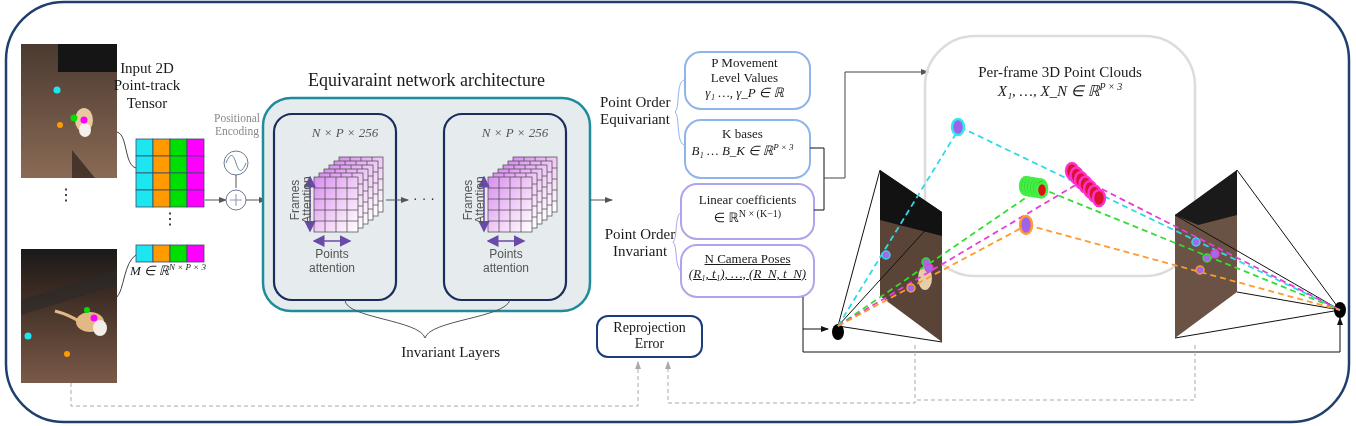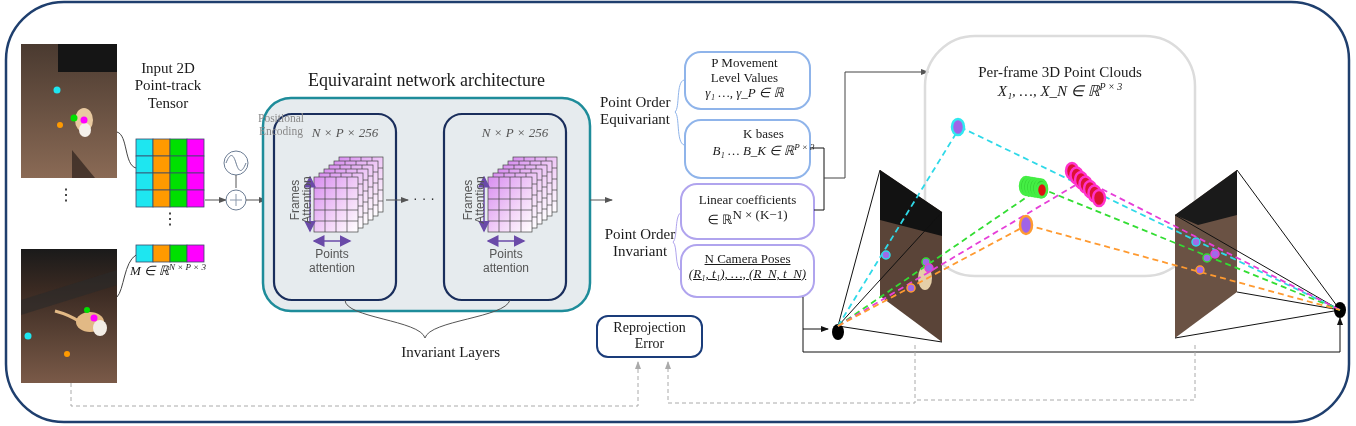--- a/index.html
+++ b/index.html
@@ -325,30 +325,30 @@
         <ellipse cx="1076.5" cy="175.5" rx="6" ry="8" fill="#dd1133" stroke="#ff33cc" stroke-width="2.5"></ellipse>
         <ellipse cx="1081" cy="180" rx="6" ry="8" fill="#dd1133" stroke="#ff33cc" stroke-width="2.5"></ellipse>
         <ellipse cx="1085.5" cy="184.5" rx="6" ry="8" fill="#dd1133" stroke="#ff33cc" stroke-width="2.5"></ellipse>
         <ellipse cx="1090" cy="189" rx="6" ry="8" fill="#dd1133" stroke="#ff33cc" stroke-width="2.5"></ellipse>
         <ellipse cx="1094.5" cy="193.5" rx="6" ry="8" fill="#dd1133" stroke="#ff33cc" stroke-width="2.5"></ellipse>
         <ellipse cx="1099" cy="198" rx="6" ry="8" fill="#dd1133" stroke="#ff33cc" stroke-width="2.5"></ellipse>
         <ellipse cx="1026" cy="225" rx="6" ry="9" fill="#a063e8" stroke="#ff9a30" stroke-width="2.5"></ellipse>
       </g>
   </svg>
 
-  <div class="t serif" style="left:128px;top:60px;width:80px;font-size:15px;">
+  <div class="t serif" style="left:107px;top:60px;width:80px;font-size:15px;">
     <div>Input 2D</div>
     <div>Point-track</div>
     <div>Tensor</div>
   </div>
   <div class="t serif" style="left:56px;top:186px;width:20px;font-size:16px;">⋮</div>
   <div class="t serif" style="left:160px;top:210px;width:20px;font-size:16px;">⋮</div>
   <div class="t serif mathi" style="left:130px;top:262px;font-size:13px;"><span>M ∈ ℝ</span><sup style="font-size:9px;">N × P × 3</sup></div>
 
-  <div class="t serif" style="left:208px;top:112px;width:58px;font-size:11.5px;color:#8a8a8a;margin-left:44px;">
+  <div class="t serif" style="left:208px;top:112px;width:58px;font-size:11.5px;color:#8a8a8a;">
     <div>Positional</div>
     <div>Encoding</div>
   </div>
 
   <div class="t serif" style="left:263px;top:70px;width:327px;font-size:18px;">Equivaraint network architecture</div>
   <div class="t serif mathi" style="left:300px;top:126px;width:90px;font-size:13px;color:#555;">N × P × 256</div>
   <div class="t serif mathi" style="left:470px;top:126px;width:90px;font-size:13px;color:#555;">N × P × 256</div>
 
   <div class="t sans" style="left:273px;top:188px;width:56px;font-size:12px;color:#555;transform:rotate(-90deg);line-height:1.0;">
     <div>Frames</div>
@@ -376,27 +376,27 @@
   <div class="t serif" style="left:600px;top:226px;width:80px;font-size:15px;">
     <div>Point Order</div>
     <div>Invariant</div>
   </div>
 
   <div class="t serif" style="left:685px;top:56px;width:119px;font-size:13px;">
     <div>P Movement</div>
     <div>Level Values</div>
     <div class="mathi">γ₁ …, γ_P ∈ ℝ</div>
   </div>
-  <div class="t serif" style="left:709px;top:127px;width:109px;font-size:13px;">
+  <div class="t serif" style="left:688px;top:127px;width:109px;font-size:13px;">
     <div>K bases</div>
     <div class="mathi"><span>B₁ … B_K ∈ ℝ</span><sup style="font-size:9px;">P × 3</sup></div>
   </div>
   <div class="t serif" style="left:681px;top:193px;width:133px;font-size:13px;">
     <div>Linear coefficients</div>
-    <div><span>∈ ℝ</span><sup style="font-size:13px;margin-top:12px;">N × (K−1)</sup></div>
+    <div><span>∈ ℝ</span><sup style="font-size:10px;margin-top:12px;">N × (K−1)</sup></div>
   </div>
   <div class="t serif" style="left:681px;top:252px;width:133px;font-size:13px;text-decoration:underline;">
     <div>N Camera Poses</div>
     <div class="mathi">(R₁, t₁), …, (R_N, t_N)</div>
   </div>
 
   <div class="t serif" style="left:597px;top:320px;width:105px;font-size:14px;">
     <div>Reprojection</div>
     <div>Error</div>
   </div>

